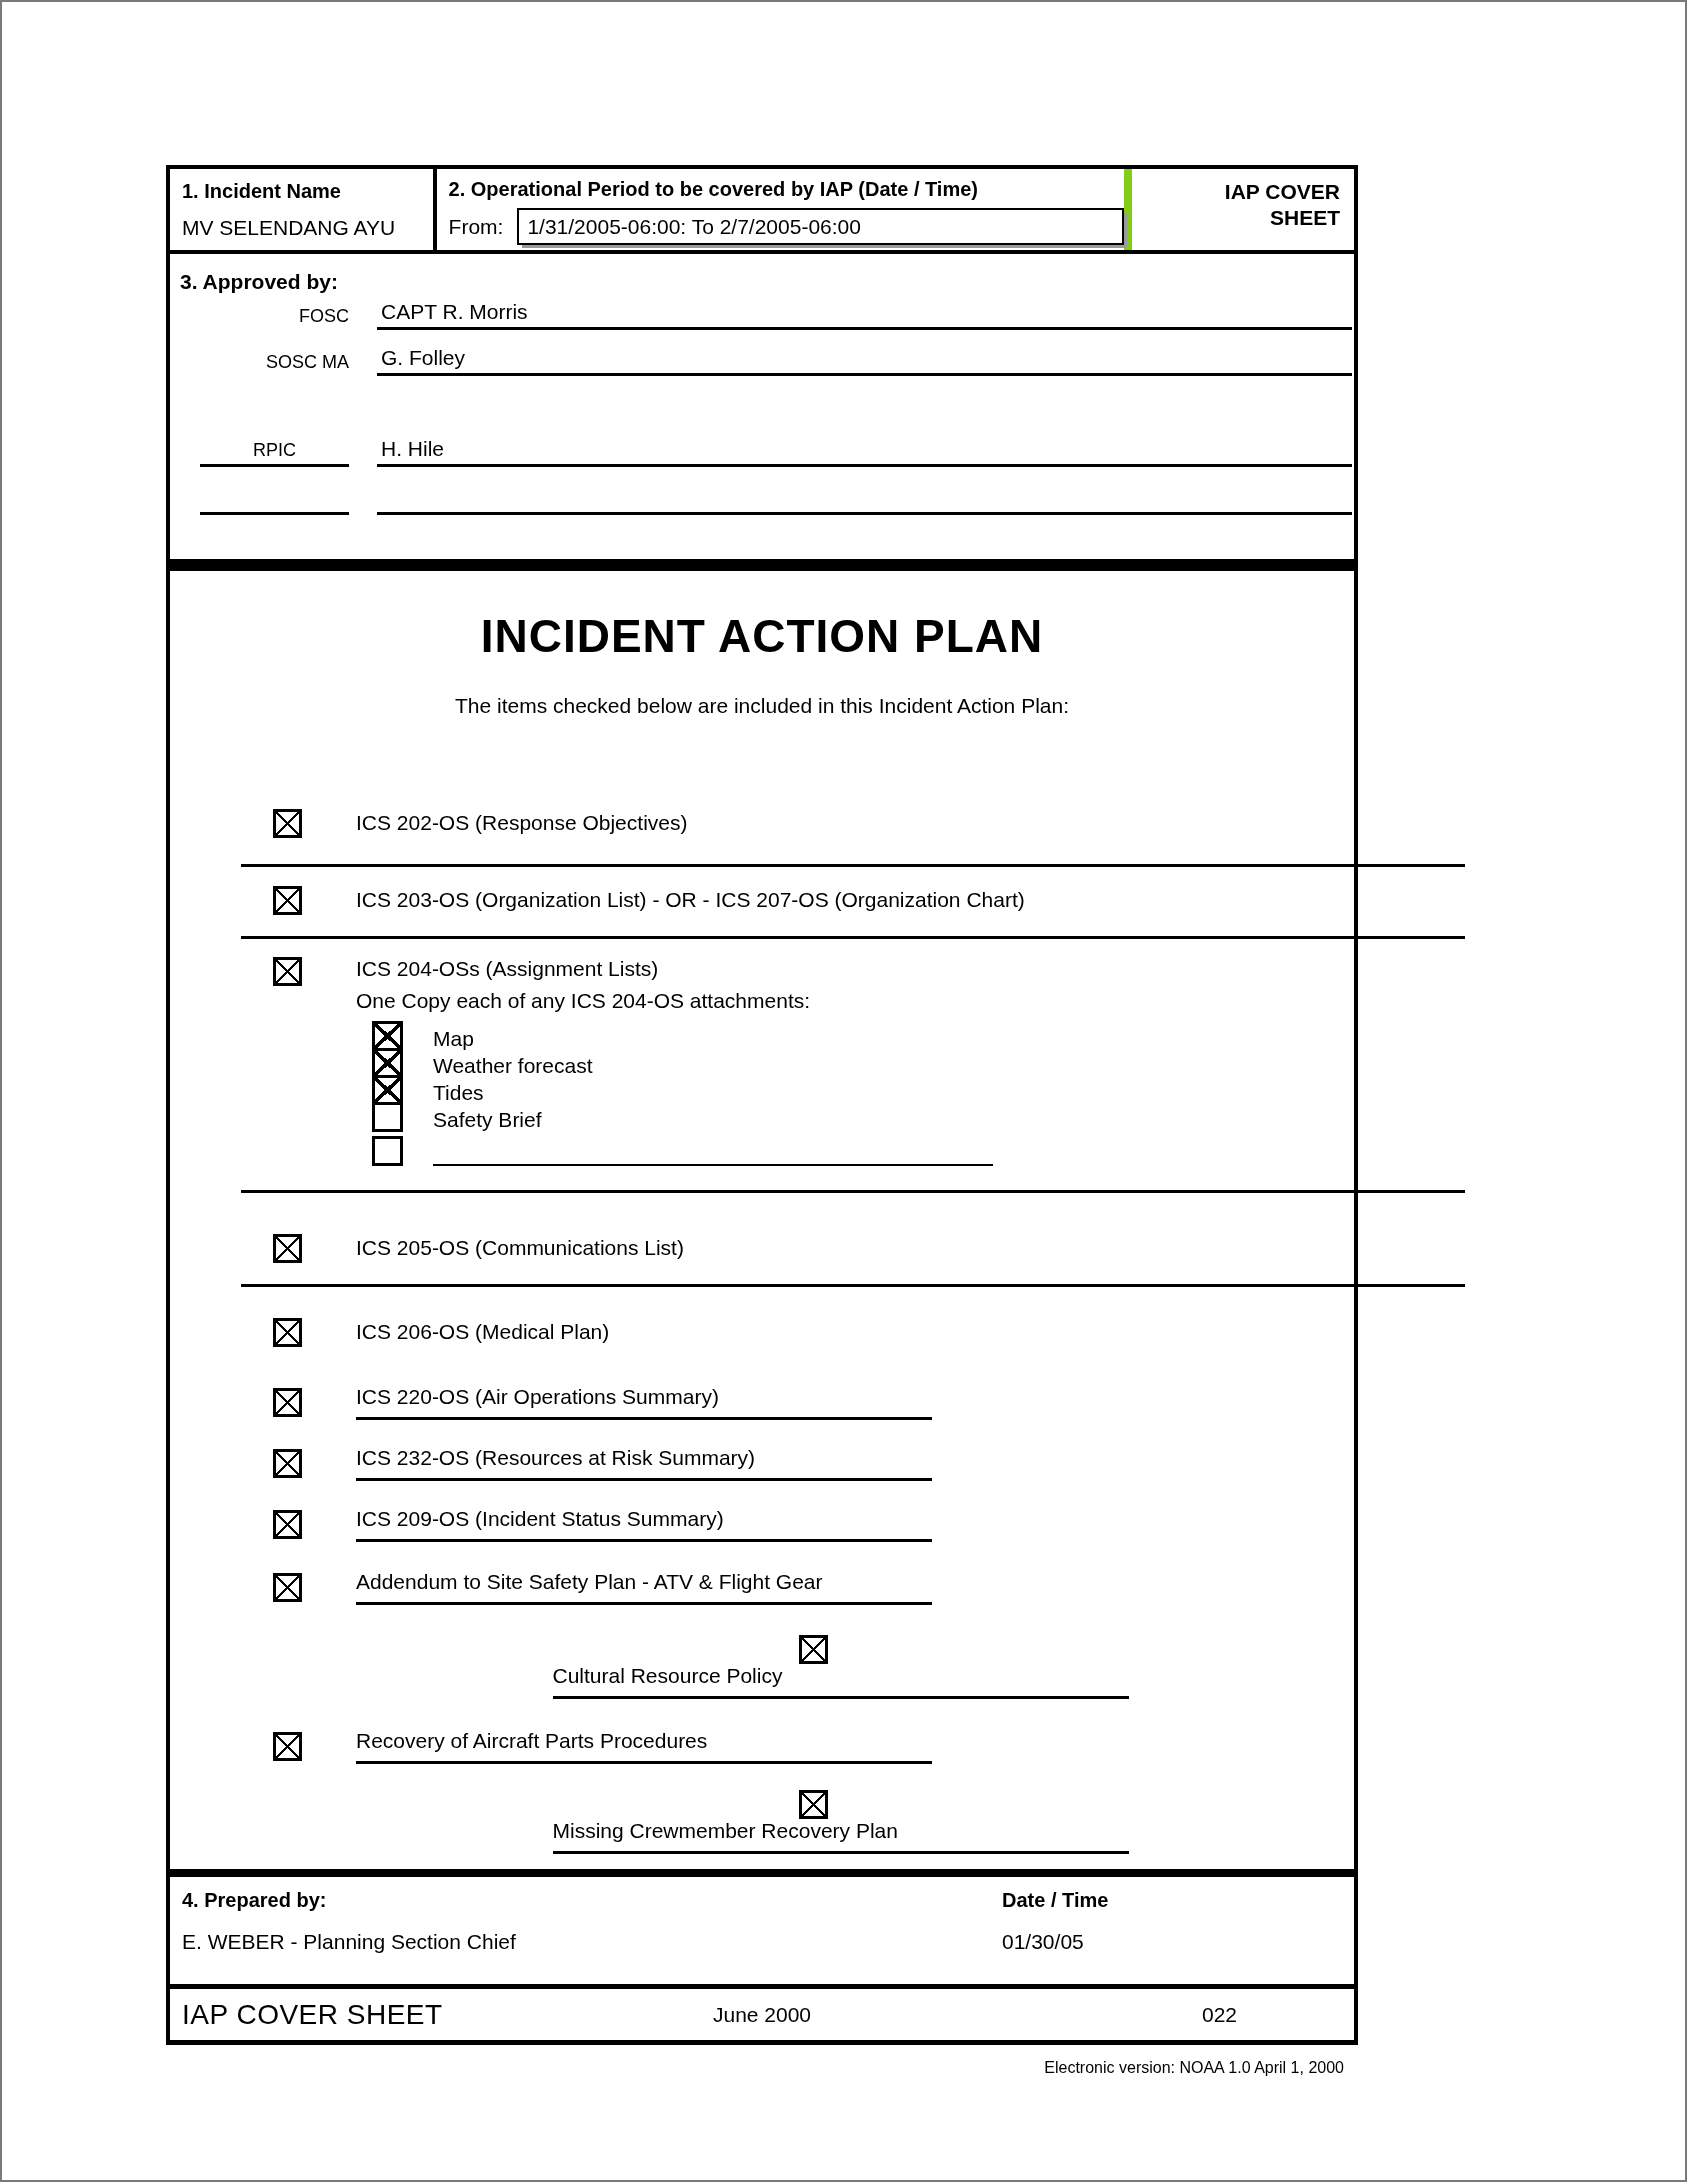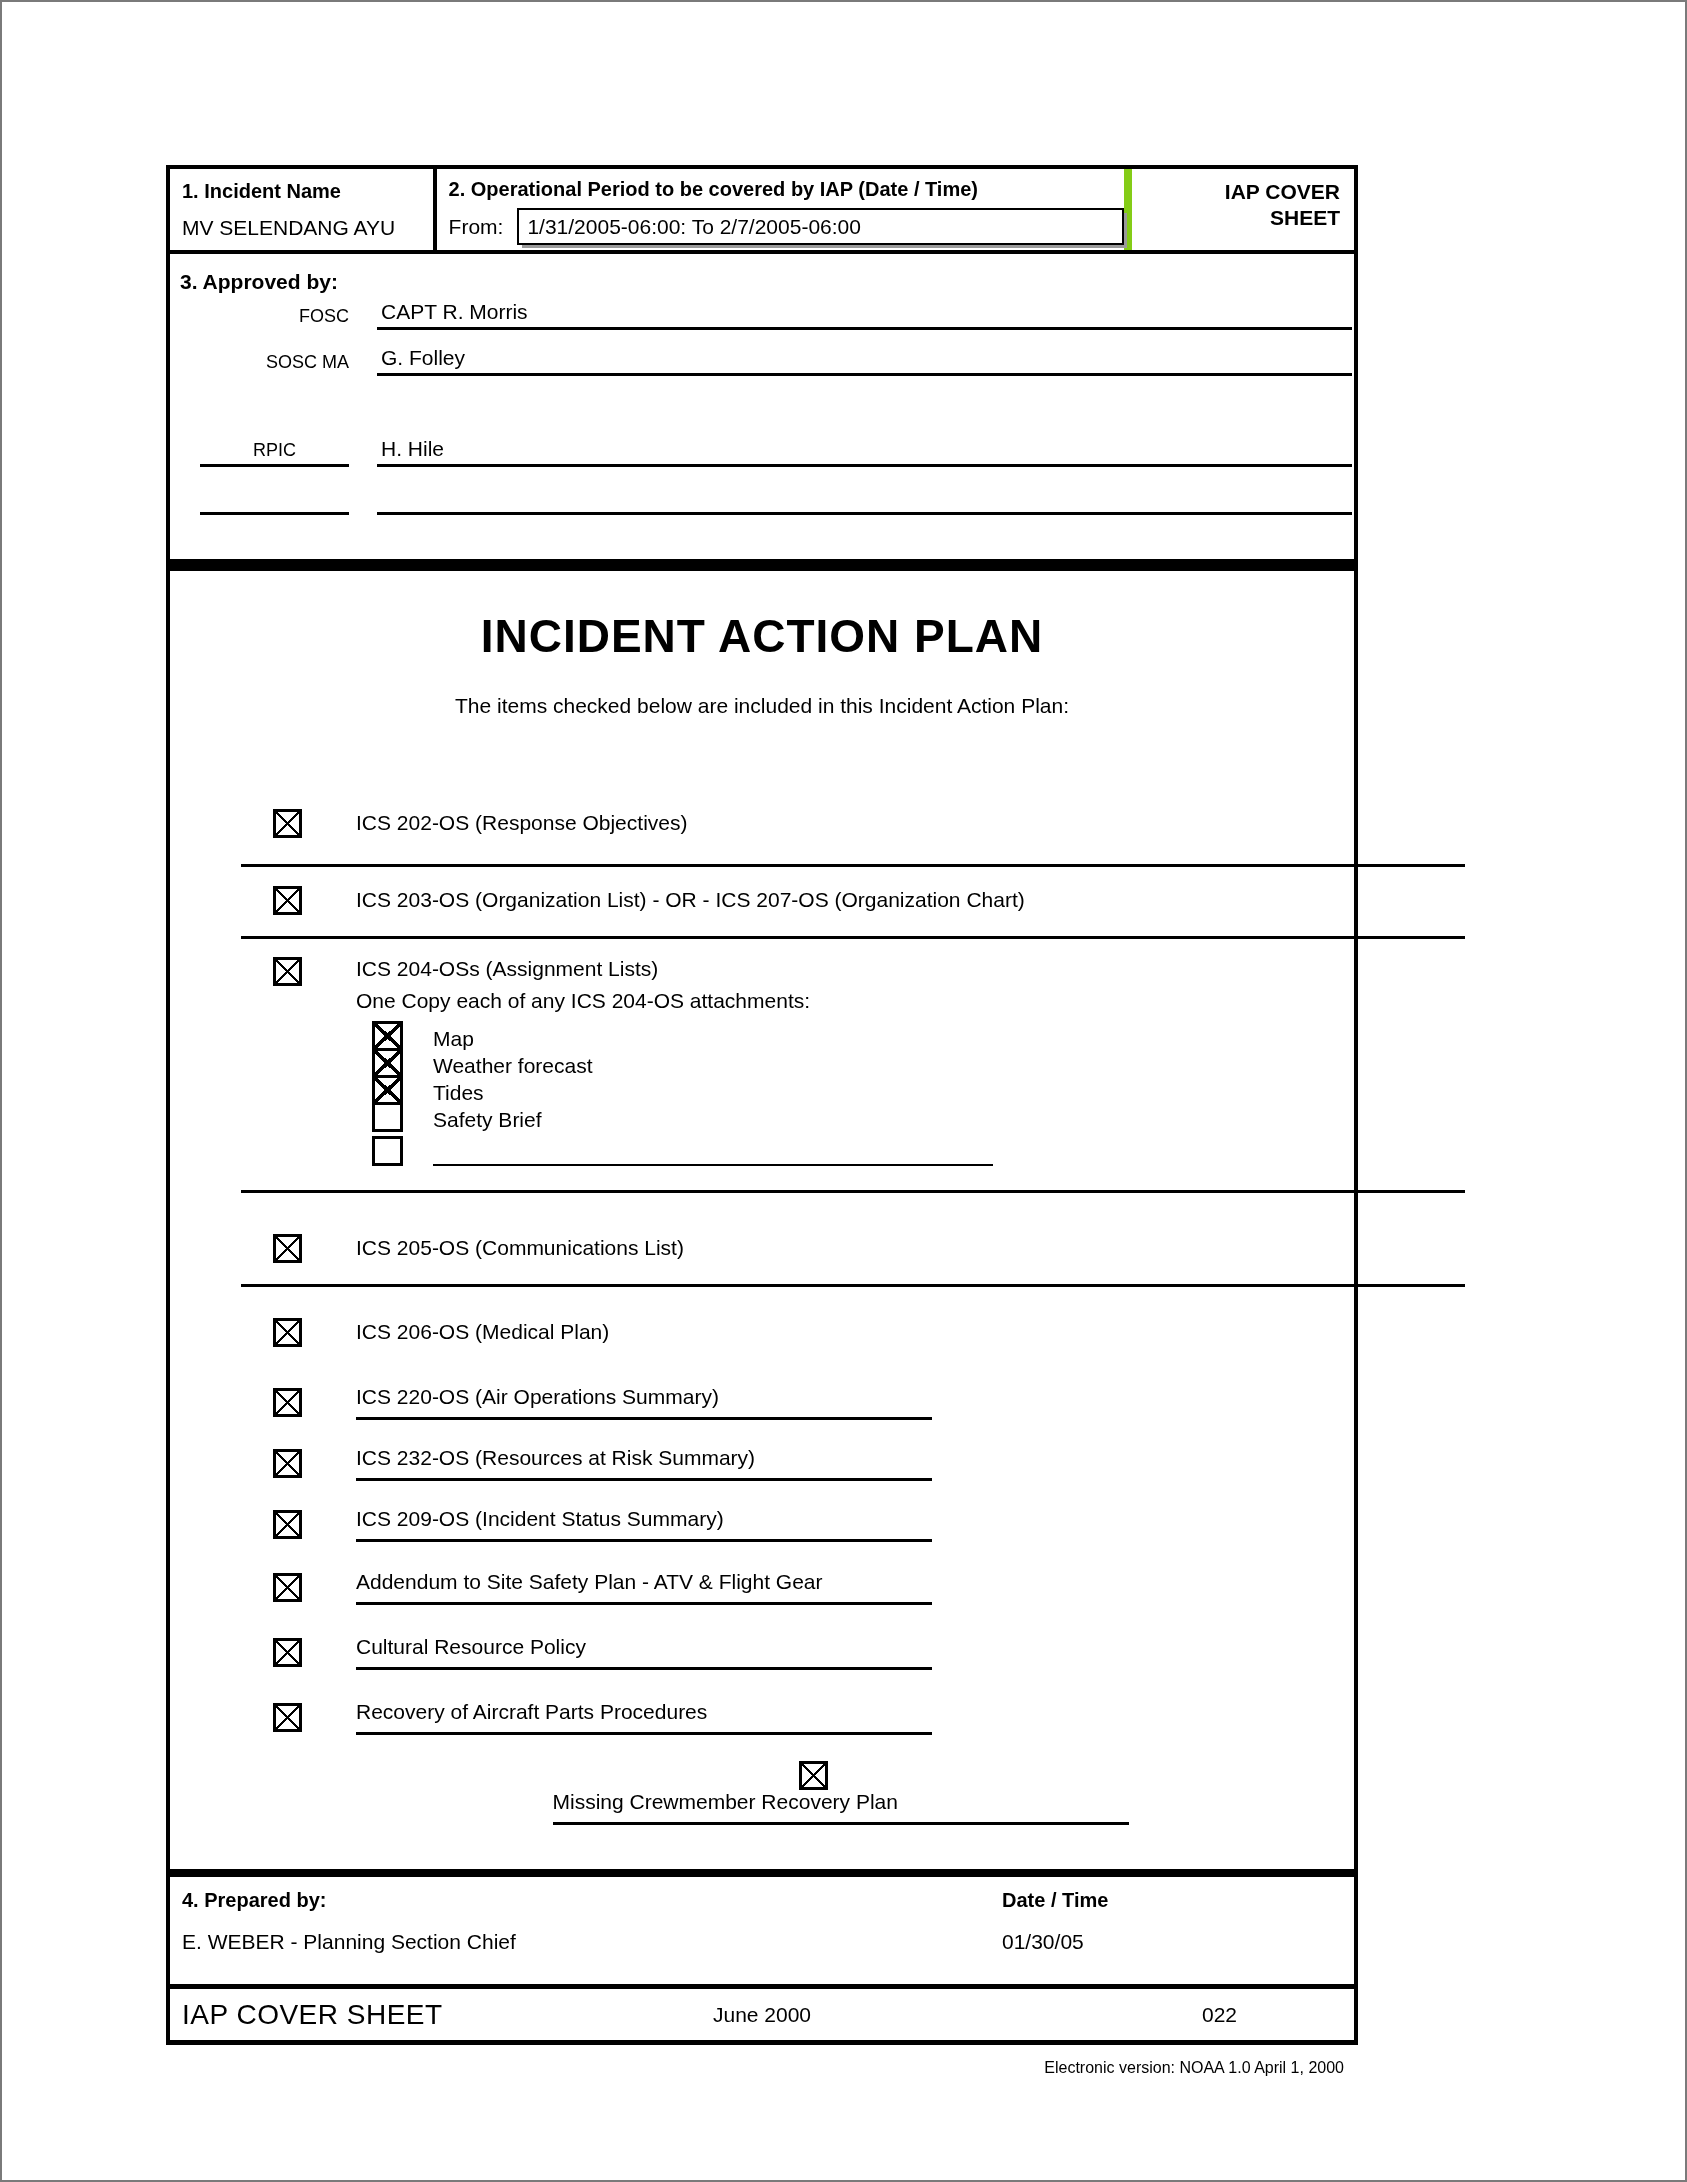--- a/index.html
+++ b/index.html
@@ -66,21 +66,21 @@
   .mt-i2{margin-top:18px;}
   .mt-att{margin-top:8px;}
   .mt-s2{margin-top:24px;}
   .mt-i3{margin-top:41px;}
   .mt-s3{margin-top:21px;}
   .mt-i4{margin-top:31px;}
   .mt-i5{margin-top:38px;}
   .mt-i6{margin-top:26px;}
   .mt-i7{margin-top:26px;}
   .mt-i8{margin-top:28px;}
-  .mt-i9{margin-top:30px;}
+  .mt-i9{margin-top:30px;flex-direction:column;}
   .mt-i10{margin-top:30px;}
   .mt-i11{margin-top:26px;flex-direction:column;}
 
   .attach{margin-left:202px;}
   .attach-row{display:flex;align-items:flex-end;}
   .attach-row + .attach-row{margin-top:-3px;}
   .attach-row.gap{margin-top:4px;}
   .cb-sm{width:31px;height:30px;border:3px solid #000;position:relative;flex:none;}
   .cb-sm[data-state="checked"]::before{
     content:"";position:absolute;inset:-1px;

